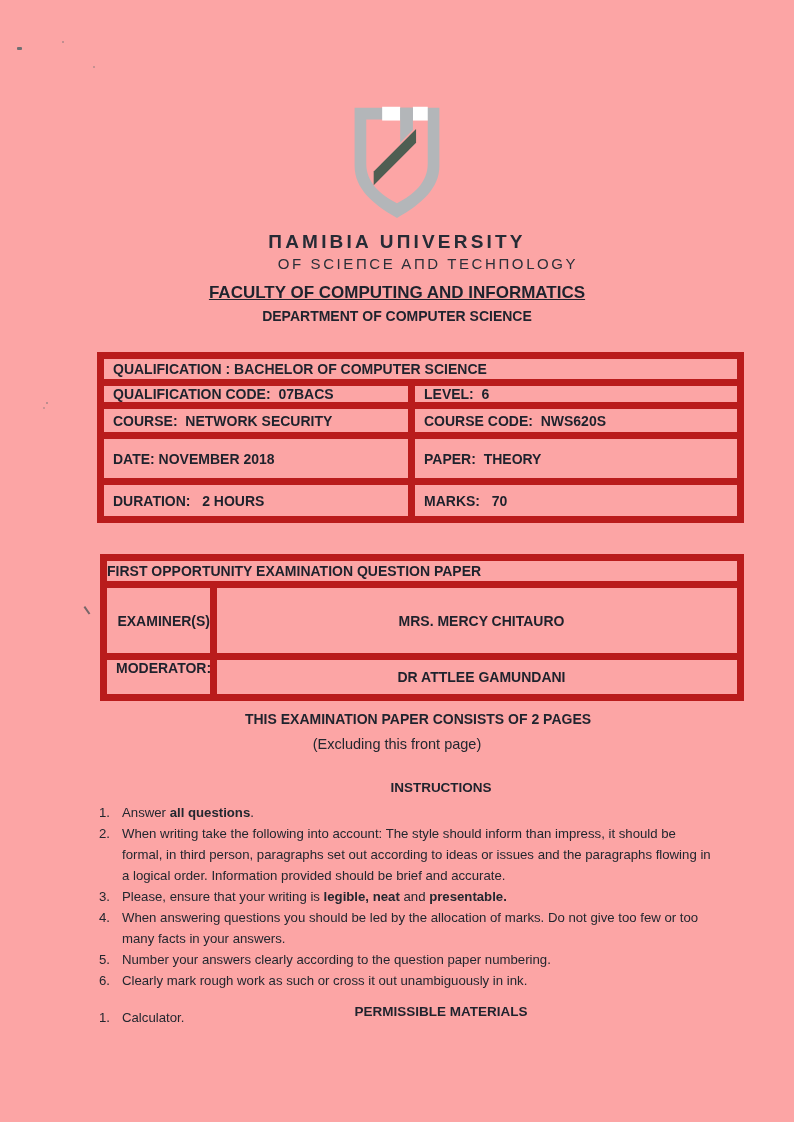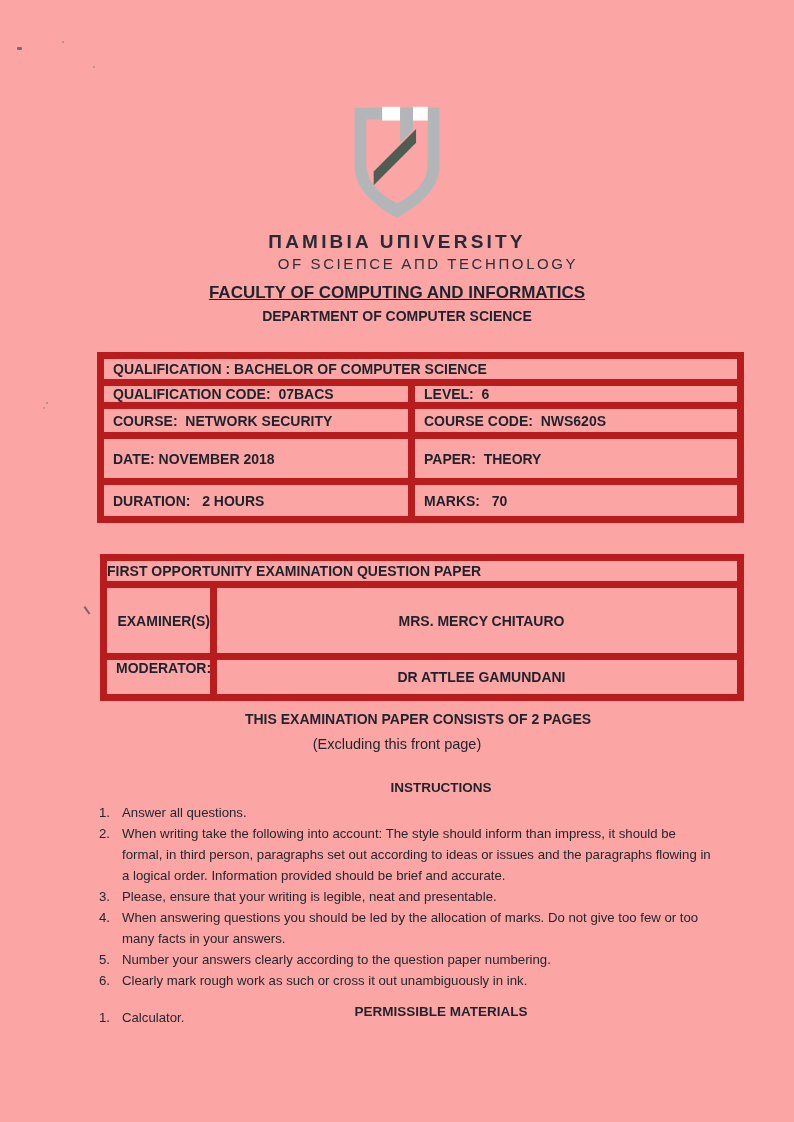--- a/index.html
+++ b/index.html
@@ -51,21 +51,21 @@
   .sec-title { font-size: 13.5px; font-weight: bold; color: #1f232d; margin-left: 44px; }
   .instr-title { top: 780px; }
   .mat-title   { top: 1004px; }
 
   .num-list { left: 99px; width: 616px; font-size: 13.2px; line-height: 21px; color: #23272f; }
   .instr-list { top: 802px; }
   .mat-list   { top: 1007px; }
   .list-item { display: flex; align-items: flex-start; }
   .li-num  { flex: 0 0 23px; }
   .li-body { flex: 1 1 auto; }
-  .b { font-weight: normal; text-align: right; }
+  .b { font-weight: bold; text-align: right; }
 
   
   .speck { position: absolute; background: #6f7073; border-radius: 1px; }
   .sp1 { top: 47px; left: 17px; width: 5px; height: 3px; }
   .sp2 { top: 41px; left: 62px; width: 2px; height: 2px; opacity: .55; }
   .sp3 { top: 66px; left: 93px; width: 2px; height: 2px; opacity: .5; }
   .sp4 { top: 402px; left: 46px; width: 2px; height: 2px; opacity: .6; }
   .sp5 { top: 407px; left: 43px; width: 2px; height: 2px; opacity: .45; }
   .slash { position: absolute; top: 606px; left: 86px; width: 1.5px; height: 9px;
            background: #55565a; transform: rotate(-35deg); opacity: .8; }

